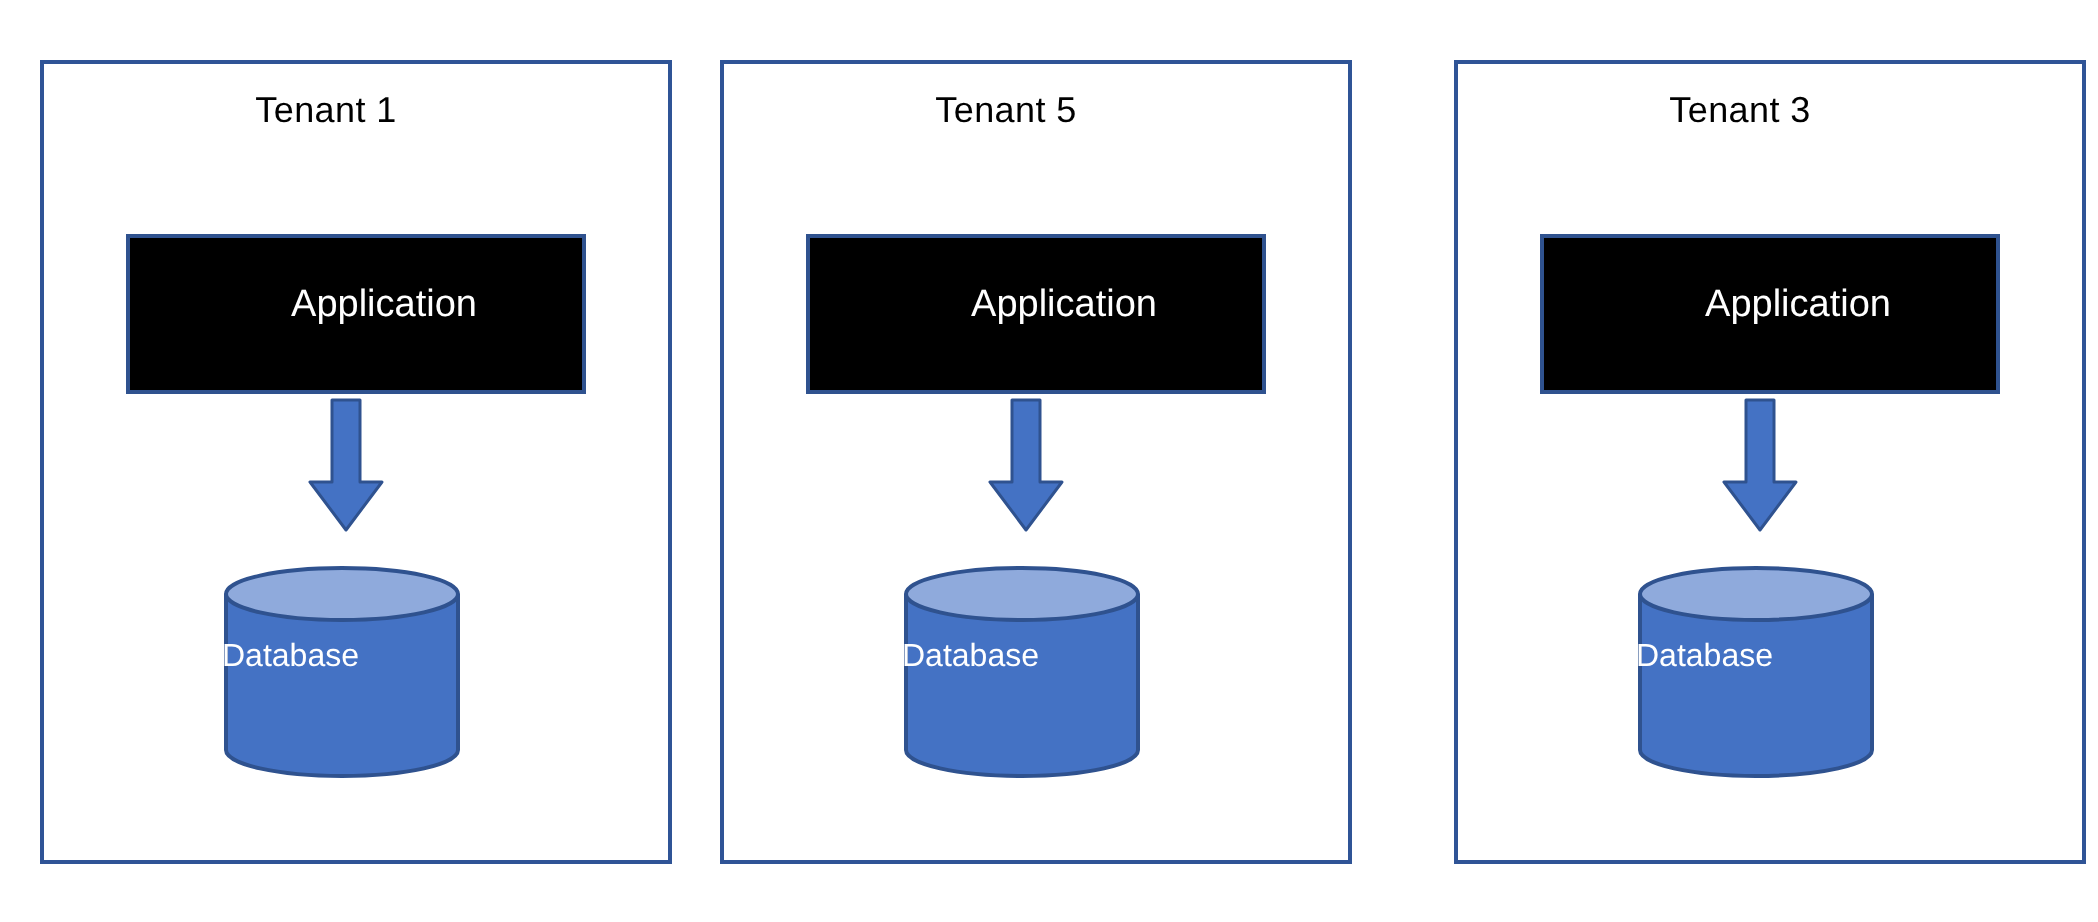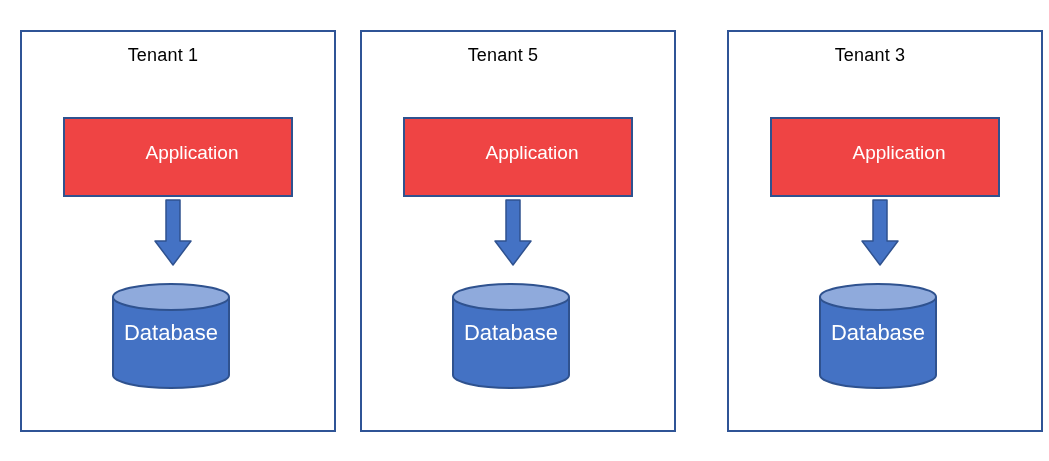--- a/index.html
+++ b/index.html
@@ -39,21 +39,21 @@
     letter-spacing: 0.2px;
   }
 
   .app-box {
     position: absolute;
     top: 85px;
     left: 50%;
     transform: translateX(-50%);
     width: 230px;
     height: 80px;
-    background: #ef4444;
+    background: #000000;
     border: 2px solid #2F528F;
     box-sizing: border-box;
     display: flex;
     align-items: center;
     justify-content: center;
     color: #ffffff;
     font-size: 19px;
     padding-bottom: 8px;
     padding-left: 28px;
   }
@@ -75,23 +75,23 @@
     transform: translateX(-50%);
     width: 120px;
     height: 108px;
   }
   .cylinder svg { display: block; }
   .cylinder-label {
     position: absolute;
     top: 38px;
     left: 0;
     width: 100%;
-    text-align: center;
+    text-align: left;
     color: #ffffff;
-    font-size: 22px;
+    font-size: 16px;
   }
 </style>
 </head>
 <body>
 
 <div class="canvas">
 
   <div class="tenant tenant-1">
     <div class="tenant-title">Tenant 1</div>
     <div class="app-box">

